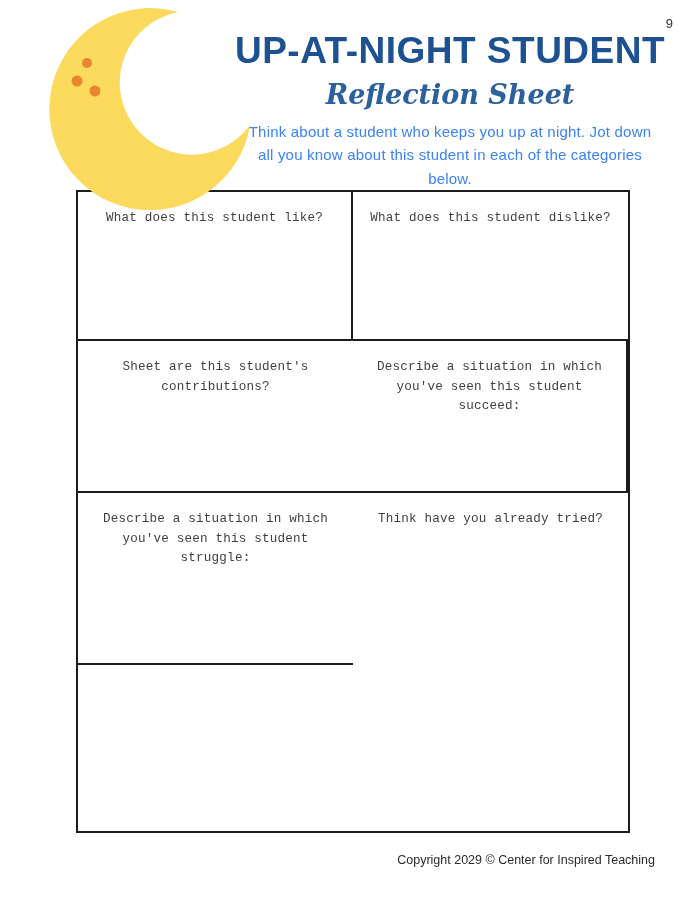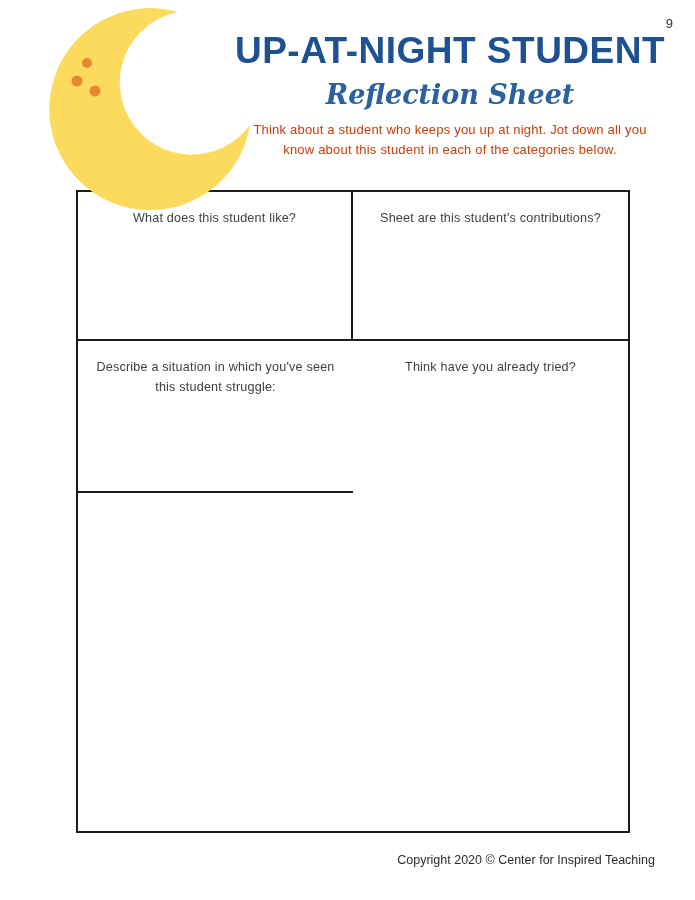--- a/index.html
+++ b/index.html
@@ -48,24 +48,24 @@
     color: #2B619C;
     font-family: "DejaVu Serif", serif;
     text-align: center;
   }
   .instructions {
     position: absolute;
     left: 240px;
     top: 120px;
     width: 420px;
     text-align: center;
-    font-size: 13px;
+    font-size: 15px;
     line-height: 1.55;
     letter-spacing: 0.2px;
-    color: #c2410c;
+    color: #3b82f6;
     z-index: 1;
   }
   .grid {
     position: absolute;
     left: 76px;
     top: 190px;
     width: 554px;
     height: 643px;
     border: 2px solid #1c1c1c;
     display: grid;
@@ -74,20 +74,21 @@
     background: #ffffff;
     z-index: 1;
   }
   .cell {
     padding: 17px 14px 7px;
     text-align: center;
     font-size: 12.6px;
     line-height: 1.55;
     letter-spacing: 0.2px;
     color: #3f3f3f;
+    font-family: Liberation Mono, monospace;
   }
   .cell.col-left { border-right: 2px solid #1c1c1c; }
   .cell.row-1, .cell.row-2, .cell.row-3 { border-bottom: 2px solid #1c1c1c; }
   .footer {
     position: absolute;
     top: 853px;
     right: 40px;
     font-size: 12.5px;
     color: #2b2b2b;
   }
@@ -108,20 +109,22 @@
 
   <div class="header">
     <div class="title">UP-AT-NIGHT STUDENT</div>
     <div class="subtitle">Reflection Sheet</div>
   </div>
 
   <p class="instructions">Think about a student who keeps you up at night. Jot down all you know about this student in each of the categories below.</p>
 
   <div class="grid">
     <div class="cell col-left row-1"><span>What does this student like?</span></div>
+    <div class="cell col-right row-1"><span>What does this student dislike?</span></div>
     <div class="cell col-right row-2"><span>Sheet are this student's contributions?</span></div>
+    <div class="cell col-left row-3"><span>Describe a situation in which you've seen this student succeed:</span></div>
     <div class="cell col-right row-3"><span>Describe a situation in which you've seen this student struggle:</span></div>
     <div class="cell col-right row-4"><span>Think have you already tried?</span></div>
   </div>
 
-  <div class="footer">Copyright 2020 © Center for Inspired Teaching</div>
+  <div class="footer">Copyright 2029 © Center for Inspired Teaching</div>
 
 </div>
 
 </body></html>

